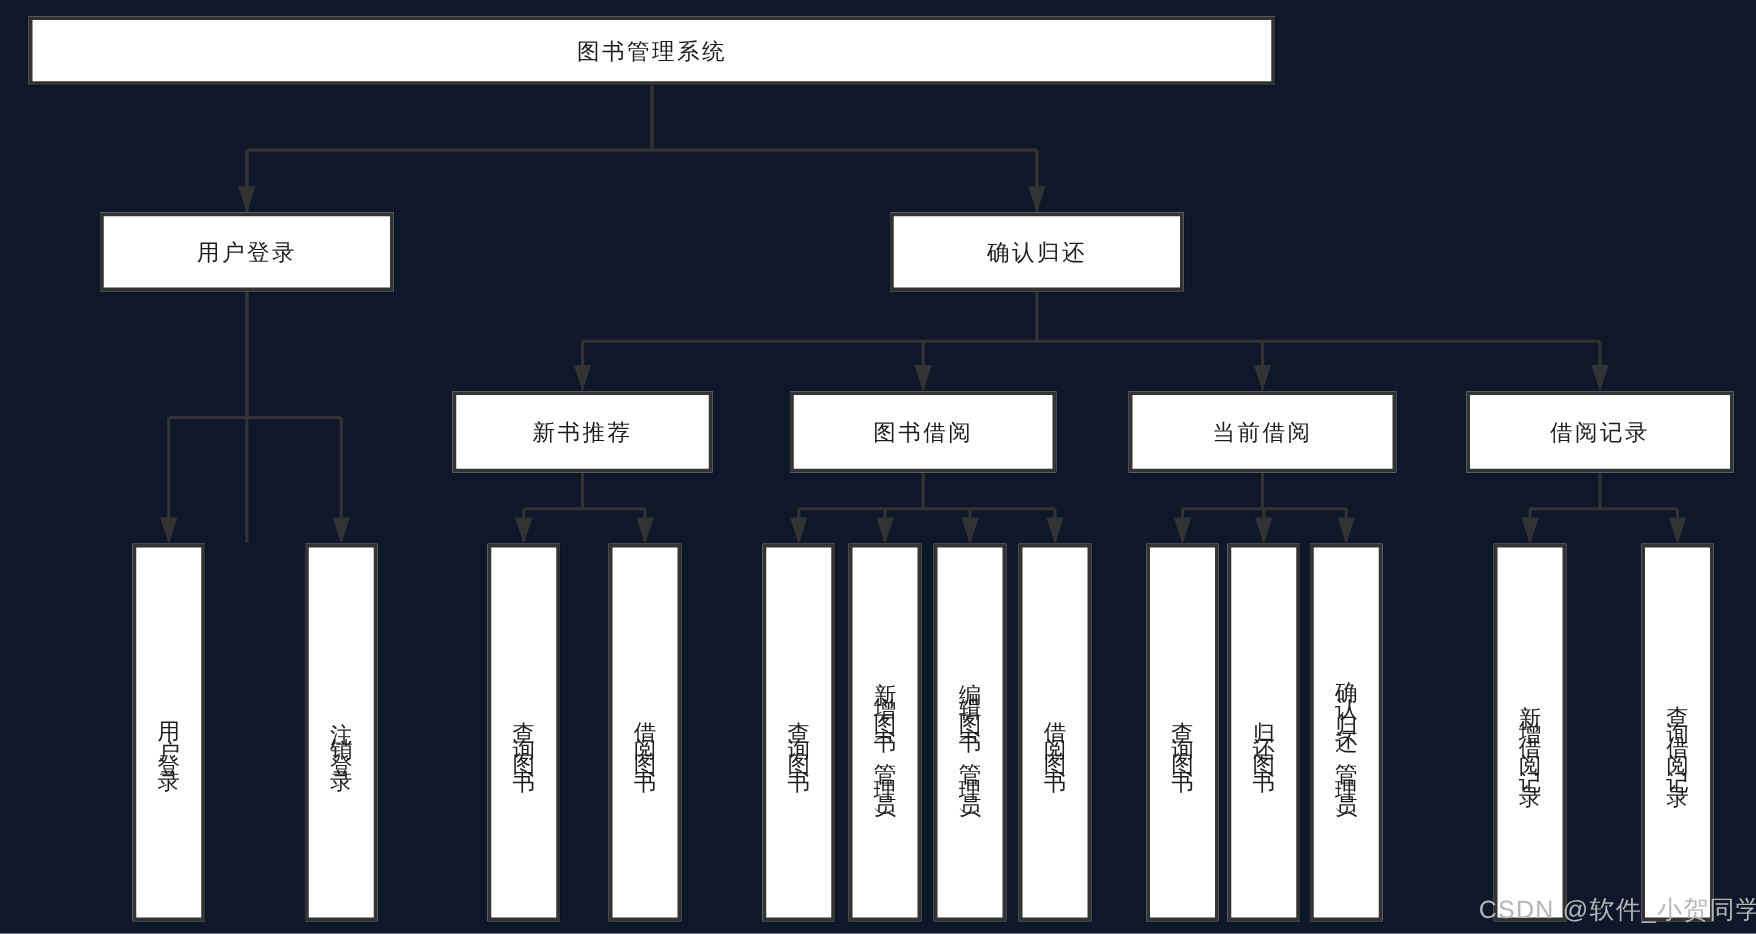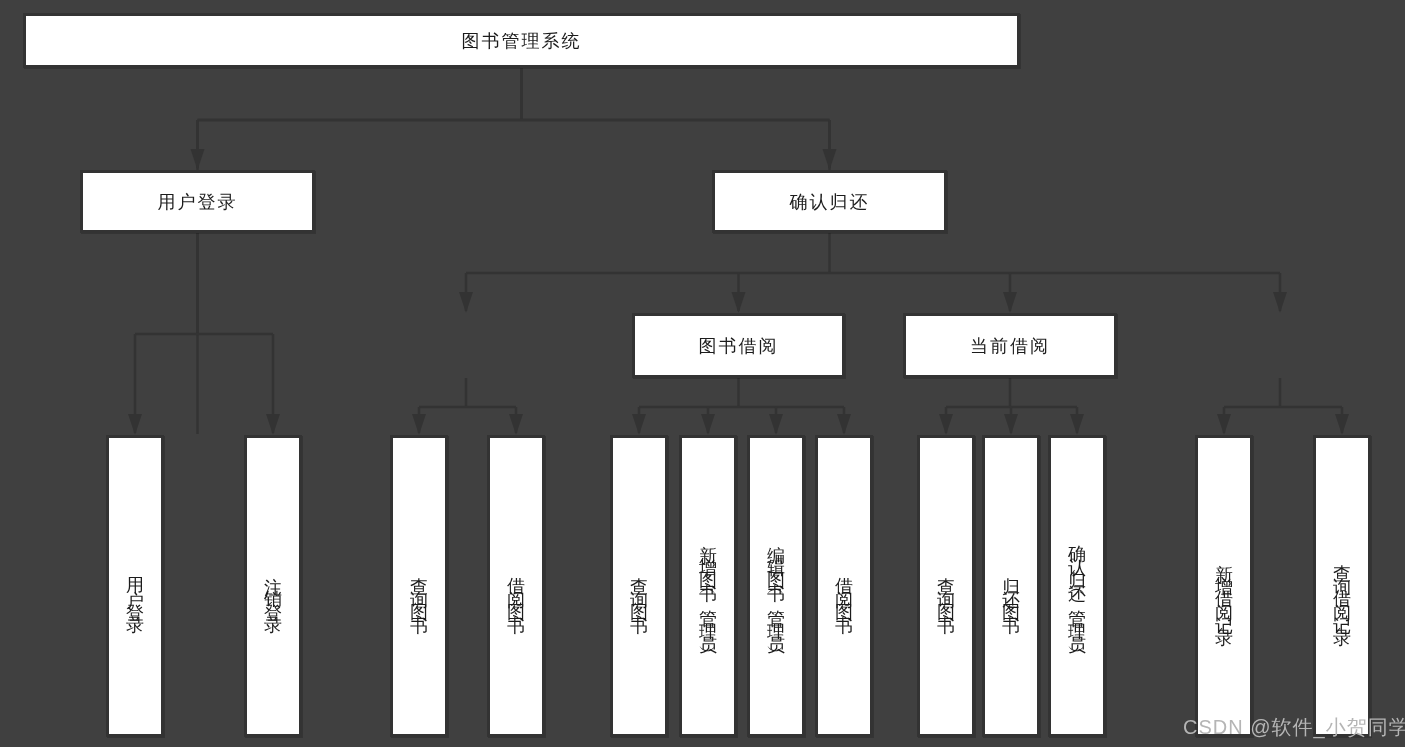--- a/index.html
+++ b/index.html
@@ -5,21 +5,21 @@
   html, body {
     margin: 0;
     padding: 0;
     background: #ffffff;
     font-family: "Liberation Sans", "DejaVu Sans", sans-serif;
   }
   .stage {
     position: relative;
     width: 1405px;
     height: 747px;
-    background: #404040;
+    background: #0f172a;
     overflow: hidden;
   }
   .wires {
     position: absolute;
     left: 0;
     top: 0;
     width: 1405px;
     height: 747px;
   }
   .box {
@@ -122,22 +122,24 @@
       <polygon points="1224,435 1217,414 1231,414"></polygon>
       <polygon points="1342,435 1335,414 1349,414"></polygon>
     </g>
   </svg>
 
   <div class="box" style="left:23px; top:13px; width:997px; height:55px;">图书管理系统</div>
 
   <div class="box" style="left:80px; top:170px; width:235px; height:63px;">用户登录</div>
   <div class="box" style="left:712px; top:170px; width:235px; height:63px;">确认归还</div>
 
+  <div class="box" style="left:362px; top:313px; width:208px; height:65px;">新书推荐</div>
   <div class="box" style="left:632px; top:313px; width:213px; height:65px;">图书借阅</div>
   <div class="box" style="left:903px; top:313px; width:214px; height:65px;">当前借阅</div>
+  <div class="box" style="left:1173px; top:313px; width:214px; height:65px;">借阅记录</div>
 
   <div class="box vbox" style="left:106px; top:435px; width:58px; height:302px;">用户登录</div>
   <div class="box vbox" style="left:244px; top:435px; width:58px; height:302px;">注销登录</div>
 
   <div class="box vbox" style="left:390px; top:435px; width:58px; height:302px;">查询图书</div>
   <div class="box vbox" style="left:487px; top:435px; width:58px; height:302px;">借阅图书</div>
 
   <div class="box vbox" style="left:610px; top:435px; width:58px; height:302px;">查询图书</div>
   <div class="box vbox" style="left:679px; top:435px; width:58px; height:302px;">新增图书（管理员）</div>
   <div class="box vbox" style="left:747px; top:435px; width:58px; height:302px;">编辑图书（管理员）</div>

